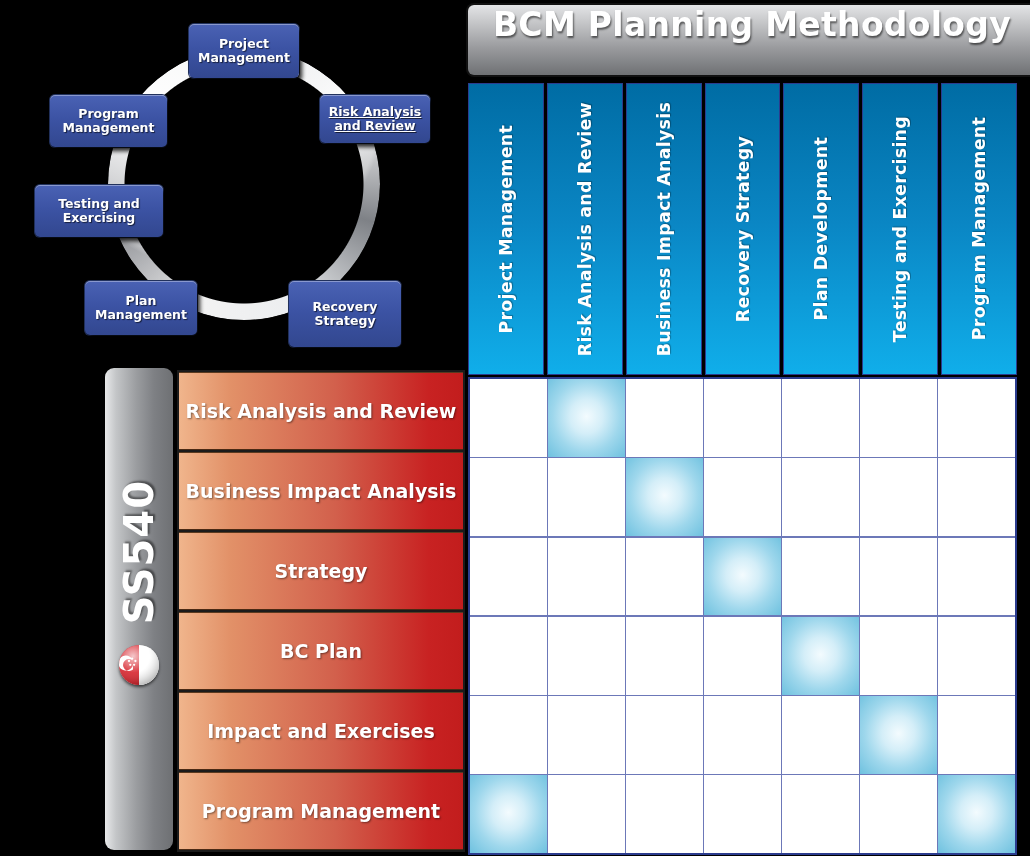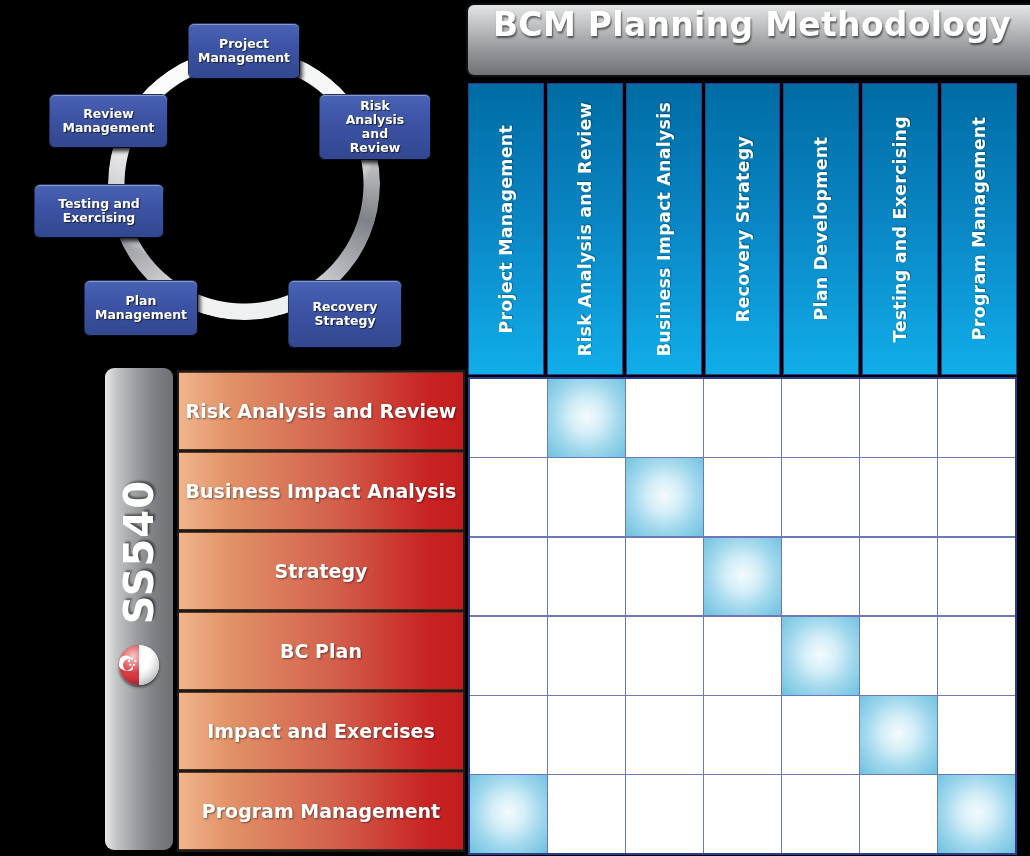--- a/index.html
+++ b/index.html
@@ -30,21 +30,21 @@
     background:linear-gradient(180deg,#4a62b4 0%,#3c53a4 45%,#32478f 100%);
     border-radius:5px;
     color:#fff;font-weight:bold;font-size:12.5px;line-height:14px;
     text-align:center;
     display:flex;align-items:center;justify-content:center;
     box-shadow:
       inset 0 1px 0 rgba(255,255,255,.35),
       3px 4px 4px rgba(0,0,0,.85),
       0 0 0 1px #23335f;
     text-shadow:1px 1px 1px rgba(0,0,0,.6);
-    padding:3px 18px;box-sizing:border-box;
+    padding:3px 4px;box-sizing:border-box;
     white-space:pre-line;
   }
 
   
   #matrix{position:absolute;left:465px;top:5px;width:555px;height:846px;}
   .title-bar{
     position:absolute;left:3px;top:0;width:568px;height:70px;
     border-radius:6px;
     background:linear-gradient(180deg,#e3e4e6 0%,#c9cacc 22%,#9b9c9f 60%,#6f7174 100%);
     box-shadow:0 0 0 2px #111, 0 3px 5px rgba(0,0,0,.8);
@@ -137,34 +137,34 @@
 
 <div id="stage">
 
   <div id="cycle">
     <div class="ring"></div>
 
 
     <div class="node" style="left:189px;top:24px;width:110px;height:54px;">Project
 Management</div>
 
-    <div class="node" style="left:320px;top:95px;width:110px;height:64px;">Risk Analysis
+    <div class="node" style="left:320px;top:95px;width:110px;height:48px;text-decoration:underline;">Risk Analysis
 and Review</div>
 
 
     <div class="node" style="left:289px;top:281px;width:112px;height:66px;">Recovery
 Strategy</div>
 
     <div class="node" style="left:85px;top:281px;width:112px;height:54px;">Plan
 Management</div>
 
     <div class="node" style="left:35px;top:185px;width:128px;height:52px;">Testing and
 Exercising</div>
 
-    <div class="node" style="left:50px;top:95px;width:117px;height:52px;">Review
+    <div class="node" style="left:50px;top:95px;width:117px;height:52px;">Program
 Management</div>
   </div>
 
   <div id="ss540">
     <div class="lbl">
       <b>SS540</b>
     </div>
     <div class="flag">
       <svg width="40" height="40" viewBox="0 0 40 40">
         <defs>

